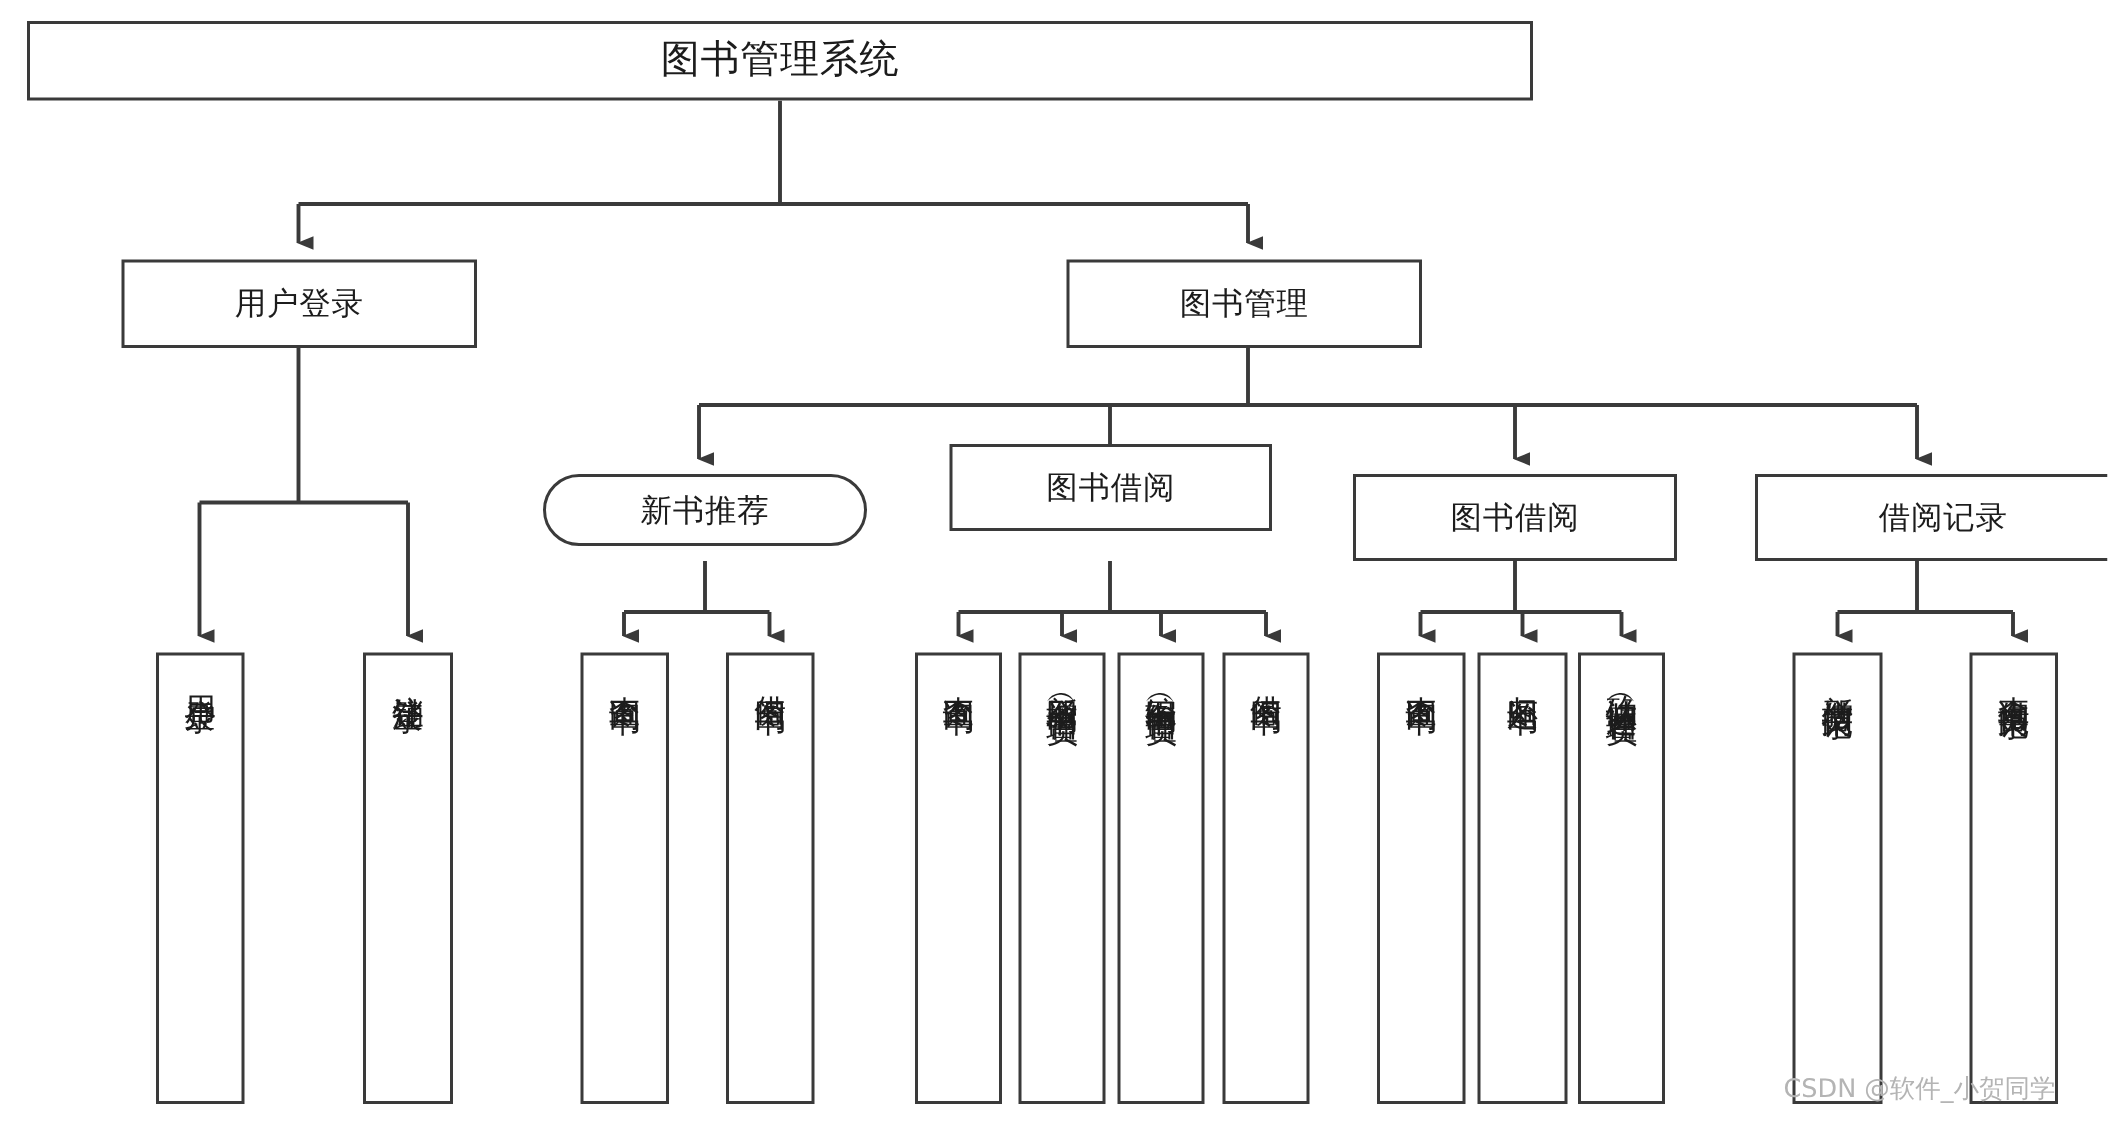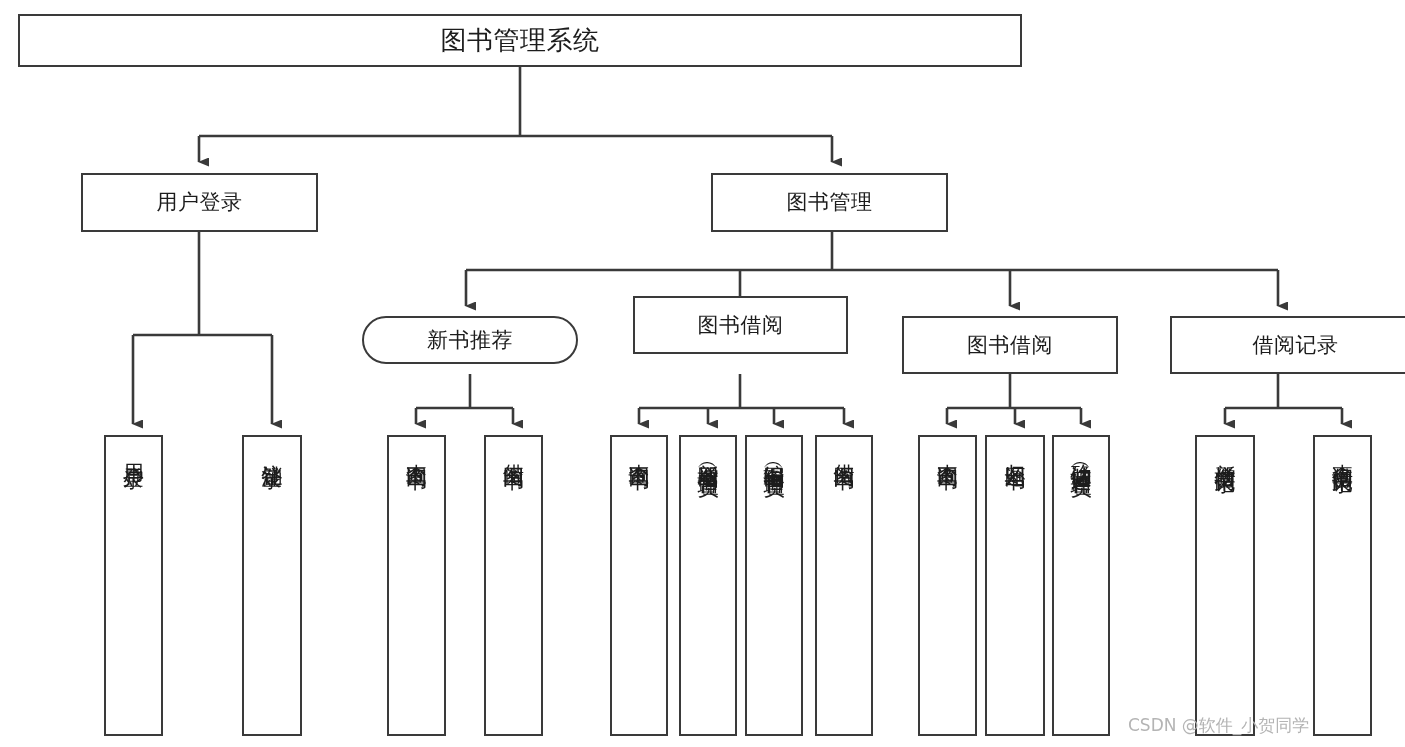--- a/index.html
+++ b/index.html
@@ -59,21 +59,21 @@
   .node.vert .node-label {
     writing-mode: vertical-rl;
     text-orientation: upright;
     font-size: 21px;
     line-height: 1.05;
     letter-spacing: 2px;
     white-space: nowrap;
   }
   #watermark {
     position: absolute;
-    left: 1128px;
+    left: 1189px;
     top: 714px;
     font-size: 17px;
     color: #b4b4b4;
     white-space: nowrap;
     z-index: 3;
     font-family: "DejaVu Sans", "Liberation Sans", sans-serif;
   }
 </style>
 </head>
 <body>

